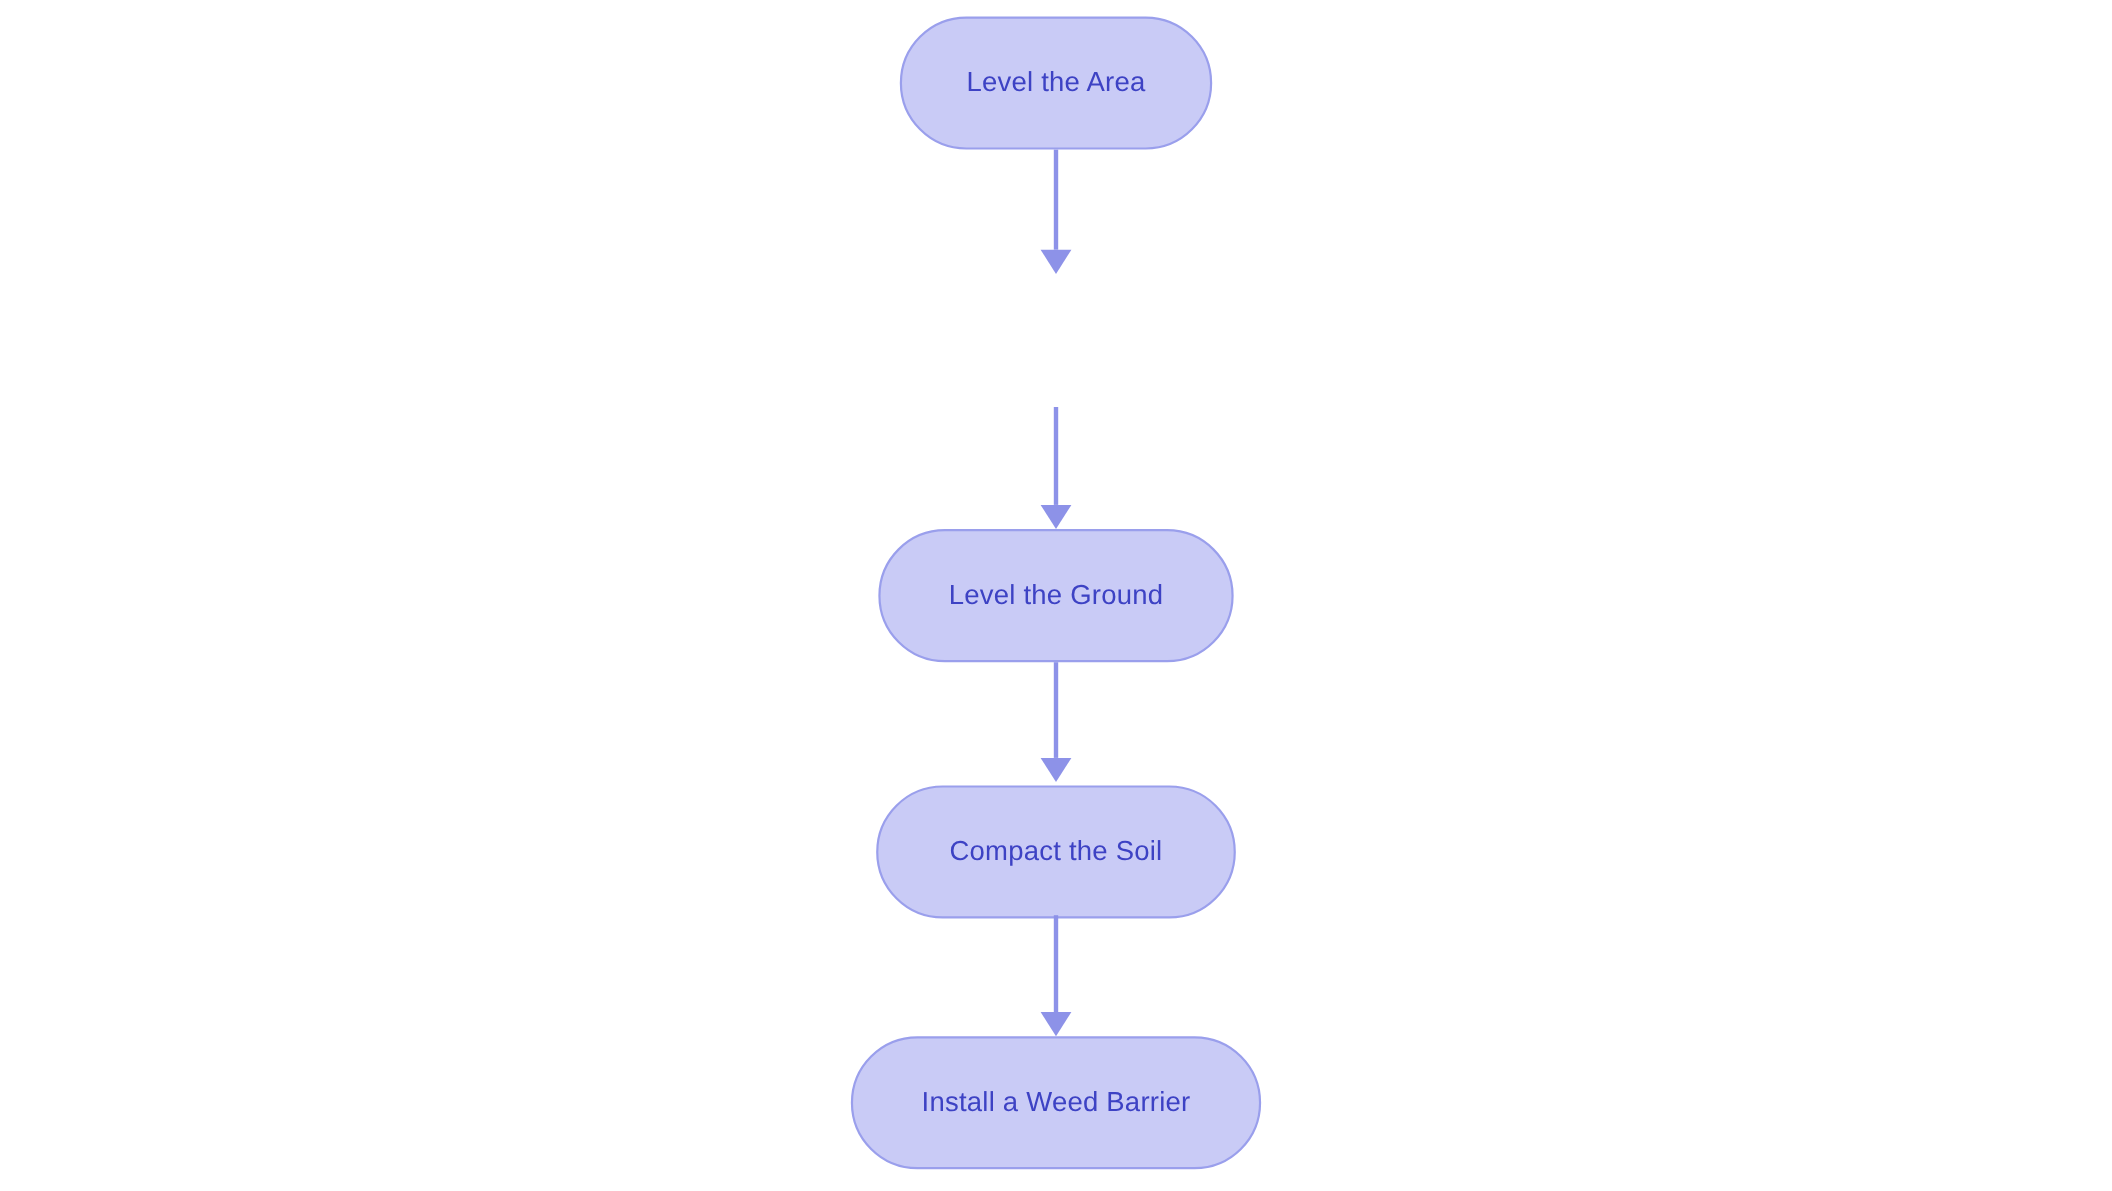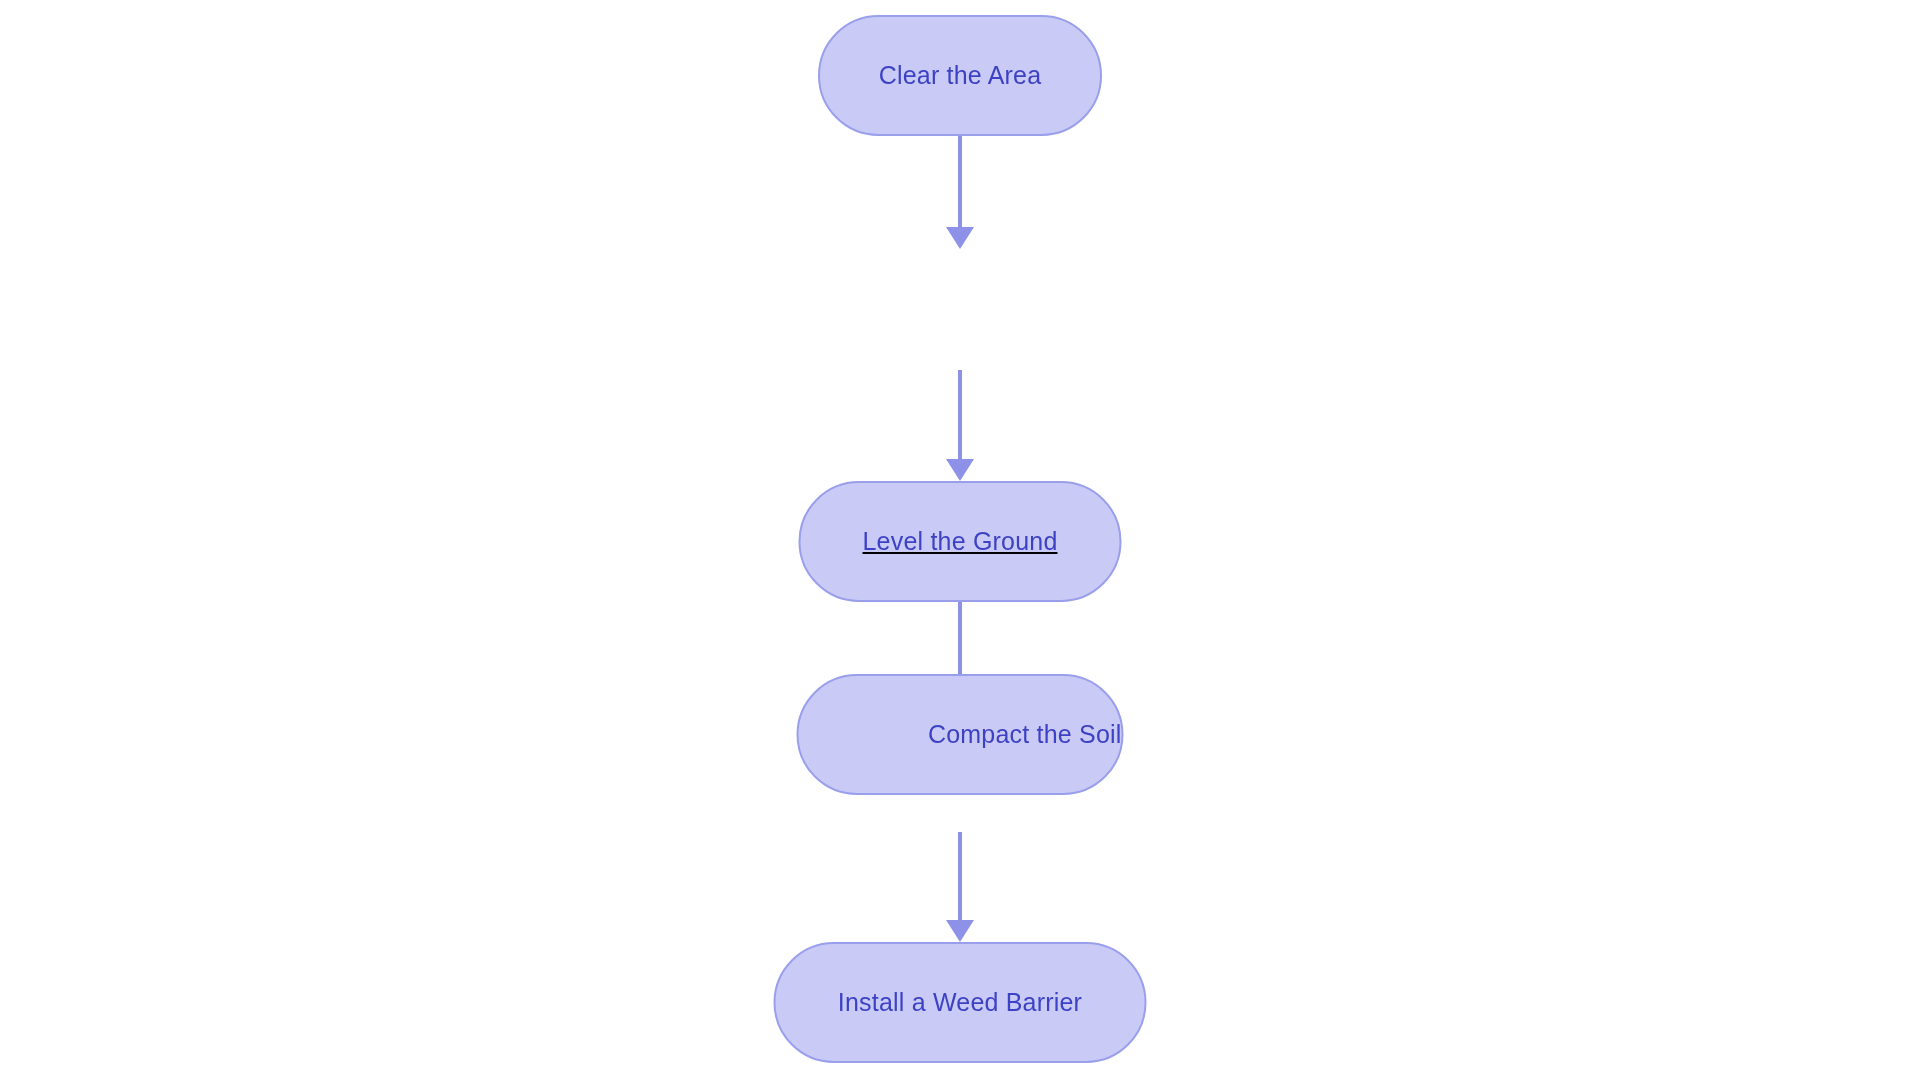--- a/index.html
+++ b/index.html
@@ -34,22 +34,22 @@
   .flow-node .node-label {
     color: var(--node-text, #3d42c4);
     font-size: 25px;
     font-weight: 400;
     letter-spacing: 0.2px;
     white-space: nowrap;
   }
 
   .node-1 { top: 15px;  width: 284px; }
   .node-2 { top: 249px; width: 355px; }
-  .node-3 { top: 481px; width: 323px; text-decoration: underline; }
-  .node-4 { top: 674px; width: 327px; justify-content: flex-end; }
+  .node-3 { top: 481px; width: 323px; }
+  .node-4 { top: 714px; width: 327px; }
   .node-5 { top: 942px; width: 373px; }
 
   
   .flow-arrow {
     position: absolute;
     left: 50%;
     transform: translateX(-50%);
     width: 28px;
     display: flex;
     flex-direction: column;
@@ -72,21 +72,21 @@
   .arrow-2 { top: 370px; height: 111px; }
   .arrow-3 { top: 602px; height: 109px; }
   .arrow-4 { top: 832px; height: 110px; }
 </style>
 </head>
 <body>
 
 <div class="canvas">
 
   <div class="flow-node node-1">
-    <span class="node-label">Clear the Area</span>
+    <span class="node-label">Level the Area</span>
   </div>
 
   <div class="flow-arrow arrow-1">
     <div class="arrow-line"></div>
     <div class="arrow-head"></div>
   </div>
 
 
   <div class="flow-arrow arrow-2">
     <div class="arrow-line"></div>

